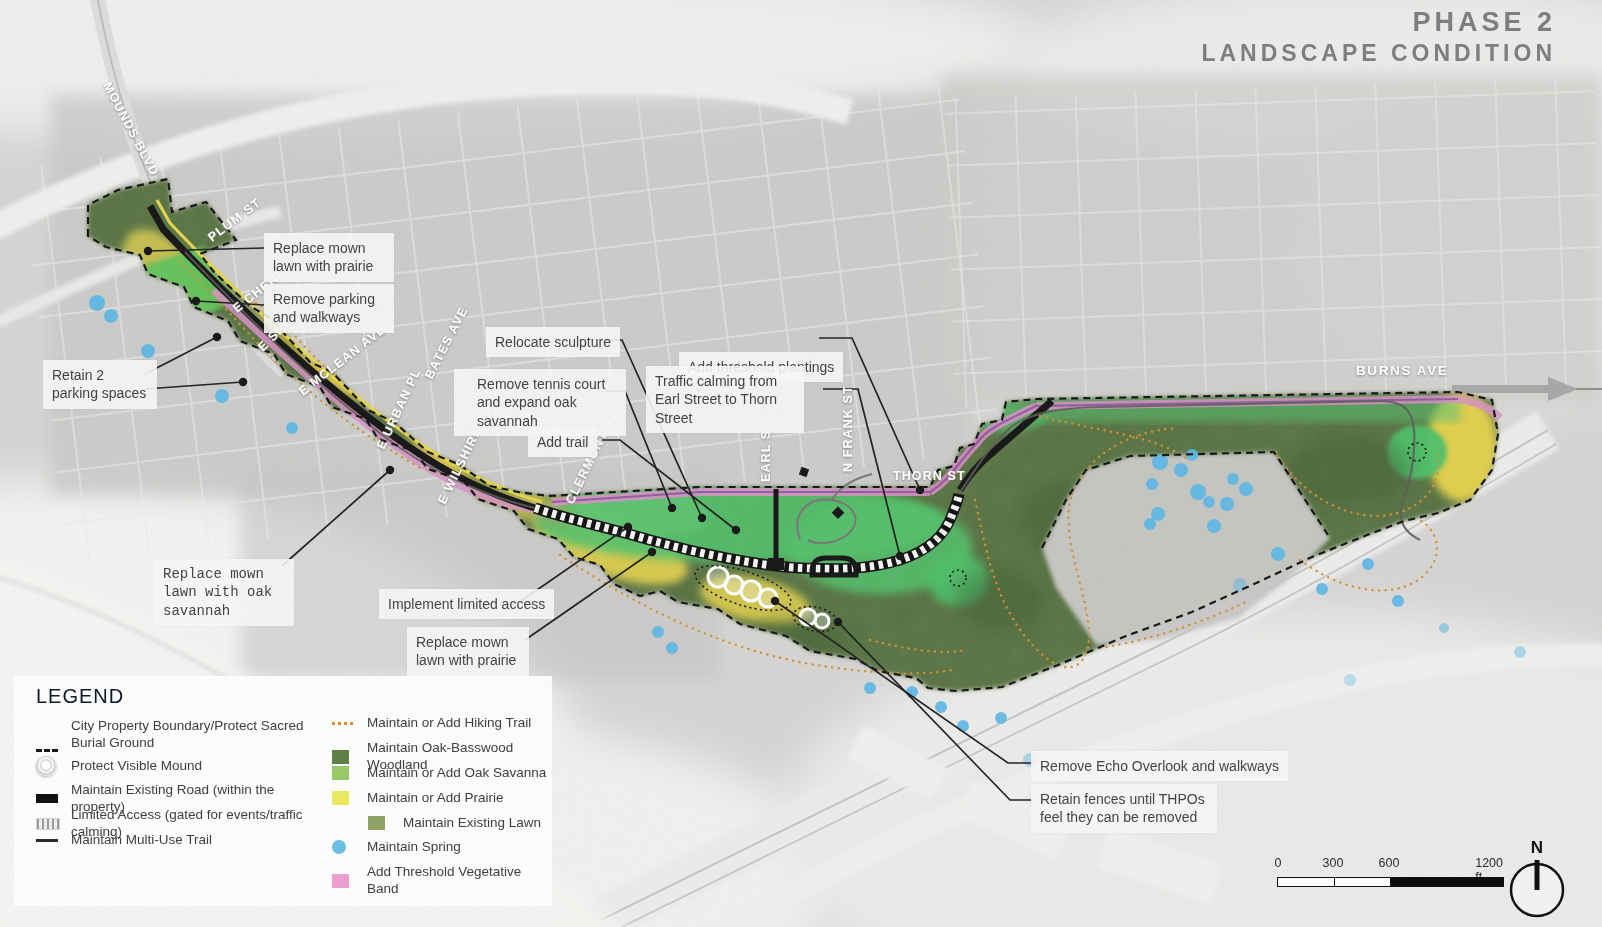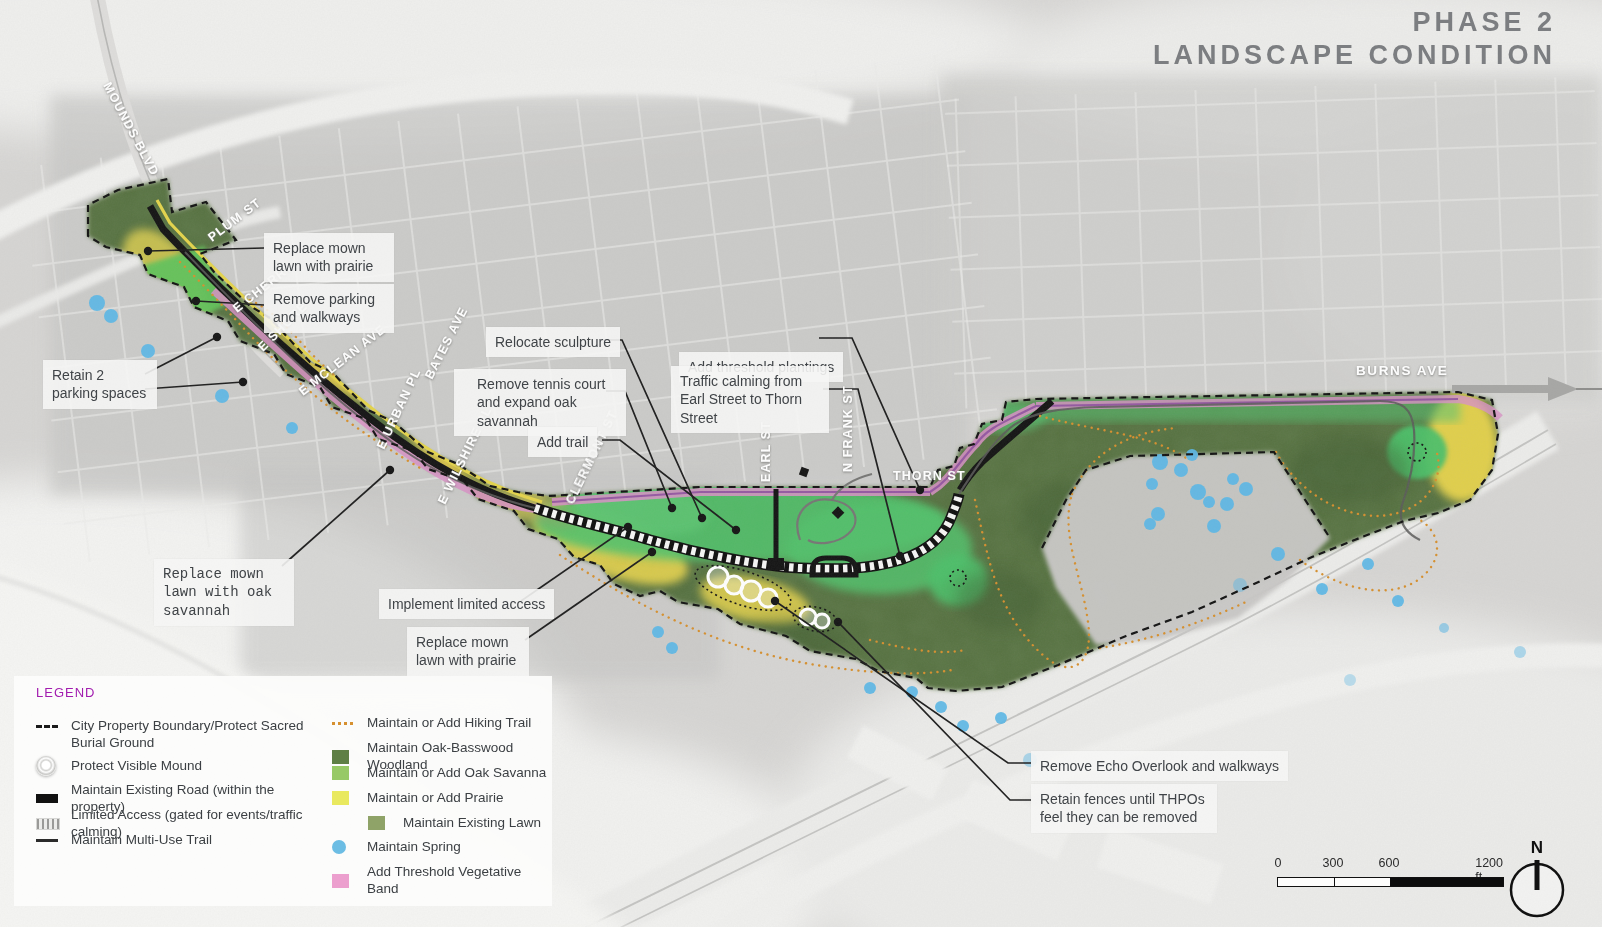--- a/index.html
+++ b/index.html
@@ -4,31 +4,31 @@
 <style>
   html,body{margin:0;padding:0;background:#b9b9b7;}
   #stage{position:relative;width:1602px;height:927px;overflow:hidden;background:#d8d7d5;
          font-family:"Liberation Sans",sans-serif;}
   #map{position:absolute;left:0;top:0;z-index:1;}
 
   
   .title{position:absolute;right:46px;top:6px;z-index:6;text-align:right;color:#7c7e81;
          font-weight:600;letter-spacing:4px;line-height:1.24;}
   .title .t1{font-size:27px;}
-  .title .t2{font-size:27px;}
+  .title .t2{font-size:23px;}
 
   
   .callout{position:absolute;z-index:5;background:rgba(245,245,244,.9);color:#404448;
            font-size:14px;line-height:1.32;padding:6px 9px;box-shadow:0 0 2px rgba(0,0,0,.05);}
   .nowrap{white-space:nowrap;}
 
   
   .legend{position:absolute;left:14px;top:676px;width:538px;height:230px;z-index:5;
           background:rgba(252,252,251,.93);color:#3c4044;font-size:13.5px;}
-  .legend .hd{position:absolute;left:22px;top:9px;font-size:13px;letter-spacing:1px;color:#a21caf;}
+  .legend .hd{position:absolute;left:22px;top:9px;font-size:20px;letter-spacing:1px;color:#0f172a;}
   .lcol{position:absolute;top:0;}
   .lcol.left{left:22px;width:288px;}
   .lcol.right{left:318px;width:215px;}
   .lrow{position:absolute;display:flex;align-items:center;gap:9px;left:0;}
   .lrow .txt{line-height:1.25;}
   .sym{flex:0 0 26px;width:26px;display:flex;align-items:center;}
   .sym-dash{width:22px;height:0;border-top:3.5px dashed #1a1a1a;}
   .sym-mound{width:20px;height:20px;border-radius:50%;
      background:radial-gradient(circle at 50% 46%,#ffffff 0 26%,#d2d2d0 36%,#ffffff 48%,#c7c7c5 62%,#f0f0ee 72%);
      box-shadow:0 1px 3px rgba(0,0,0,.3);}
@@ -344,32 +344,32 @@
   <div class="t2">LANDSCAPE CONDITION</div>
 </div>
 
 <div class="callout" style="left:264px;top:233px;width:112px;">Replace mown lawn with prairie</div>
 <div class="callout" style="left:264px;top:284px;width:112px;">Remove parking and walkways</div>
 <div class="callout" style="left:43px;top:360px;width:96px;">Retain 2 parking spaces</div>
 <div class="callout nowrap" style="left:486px;top:327px;">Relocate sculpture</div>
 <div class="callout" style="left:454px;top:369px;width:140px;padding-left:23px;">Remove tennis court and expand oak savannah</div>
 <div class="callout nowrap" style="left:528px;top:427px;">Add trail</div>
 <div class="callout nowrap" style="left:679px;top:340px;margin-top:12px;">Add threshold plantings</div>
-<div class="callout" style="left:671px;top:366px;width:140px;">Traffic calming from Earl Street to Thorn Street</div>
+<div class="callout" style="left:646px;top:366px;width:140px;">Traffic calming from Earl Street to Thorn Street</div>
 <div class="callout" style="left:154px;top:559px;width:122px;font-family:Liberation Mono, monospace;">Replace mown lawn with oak savannah</div>
 <div class="callout nowrap" style="left:379px;top:589px;">Implement limited access</div>
 <div class="callout" style="left:407px;top:627px;width:104px;">Replace mown lawn with prairie</div>
 <div class="callout nowrap" style="left:1031px;top:751px;">Remove Echo Overlook and walkways</div>
 <div class="callout" style="left:1031px;top:784px;width:168px;">Retain fences until THPOs feel they can be removed</div>
 
 <div class="legend">
   <div class="hd">LEGEND</div>
 
   <div class="lcol left">
-    <div class="lrow" style="top:42px;align-items:flex-start;">
+    <div class="lrow" style="top:42px;align-items:flex-end;">
       <span class="sym" style="padding-top:7px;">
             <span class="sym-dash"></span>
           </span>
       <span class="txt" style="width:262px;">City Property Boundary/Protect Sacred Burial Ground</span>
     </div>
     <div class="lrow" style="top:80px;">
       <span class="sym">
             <span class="sym-mound"></span>
           </span>
       <span class="txt">Protect Visible Mound</span>

